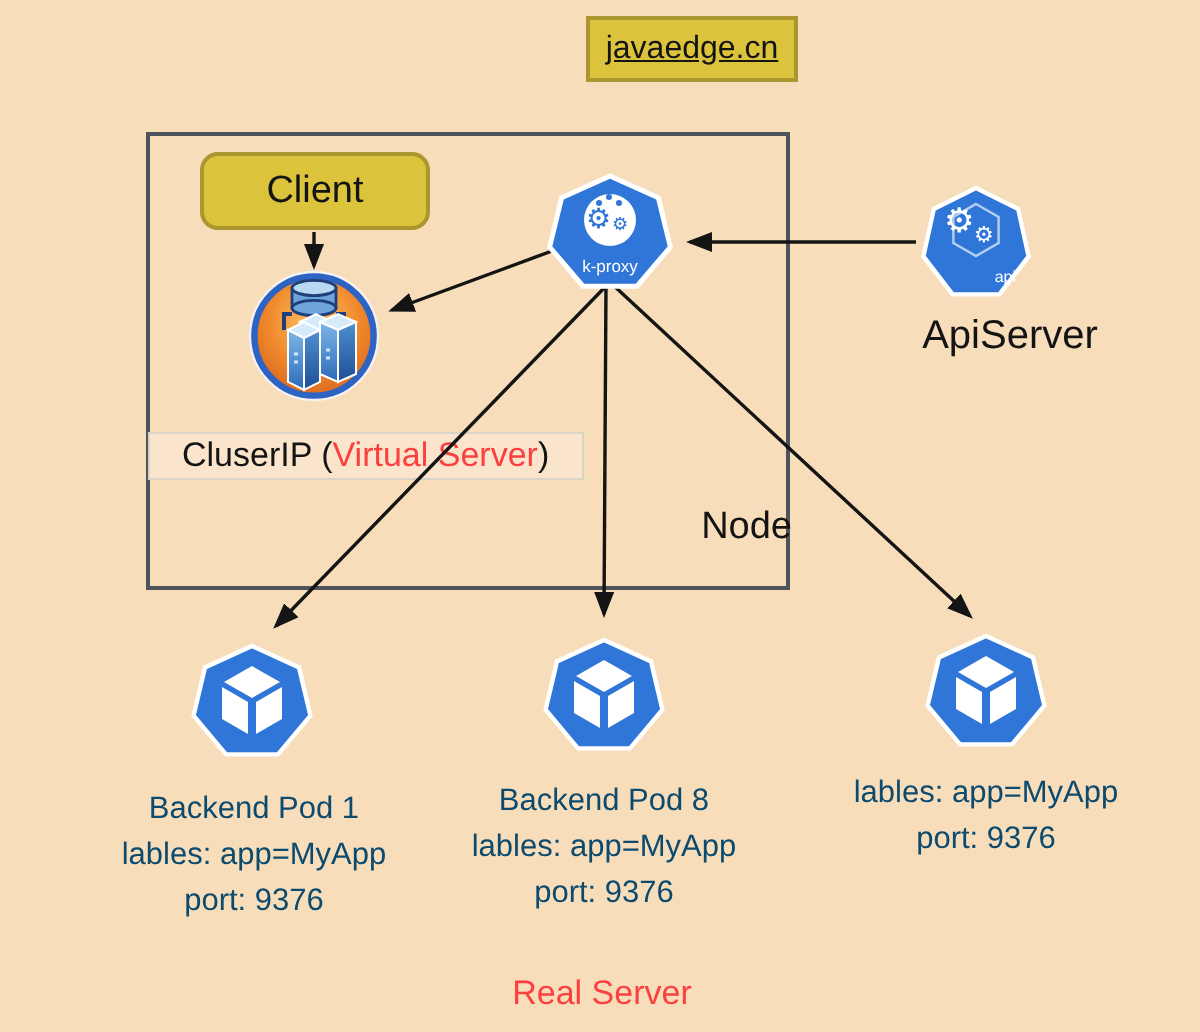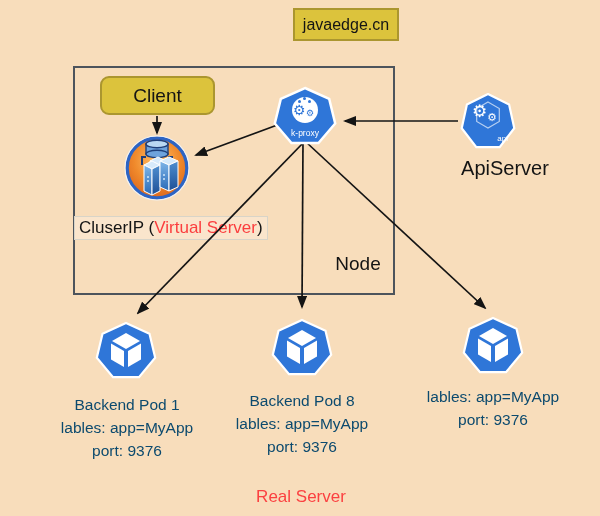--- a/index.html
+++ b/index.html
@@ -2,31 +2,31 @@
 <html><head>
 <meta charset="utf-8">
 <style>
   html,body{margin:0;padding:0;}
   body{font-family:"Liberation Sans",sans-serif;}
   #canvas{position:relative;width:600px;height:516px;background:#f8ddbb;overflow:hidden;}
 
   
   .ybox{position:absolute;background:#dcc33c;border:2px solid #ab962f;color:#141414;
         display:flex;align-items:center;justify-content:center;box-sizing:border-box;}
-  #banner{left:293px;top:8px;width:106px;height:33px;font-size:16px;}
+  #banner{left:293px;top:8px;width:106px;height:33px;font-size:16px;text-decoration:underline;}
   #client-btn{left:100px;top:76px;width:115px;height:39px;border-radius:9px;font-size:19px;z-index:4;}
 
   
   #node-box{position:absolute;left:73px;top:66px;width:322px;height:229px;
             border:2px solid #4d545c;box-sizing:border-box;z-index:0;}
-  #node-label{position:absolute;left:320px;top:253px;width:76px;text-align:center;
+  #node-label{position:absolute;left:320px;top:253px;width:76px;text-align:right;
               font-size:19px;color:#141414;z-index:1;}
 
   
-  #clusterip-caption{position:absolute;left:74px;top:216px;padding:1px 4px;
+  #clusterip-caption{position:absolute;left:74px;top:216px;padding:1px 16px;
       font-size:17px;color:#141414;border:1px solid #d8d4c8;background:rgba(255,255,255,0.25);
       white-space:nowrap;z-index:1;}
   #clusterip-caption .hl{color:#fb3e3e;}
 
   
   #arrows{position:absolute;left:0;top:0;z-index:2;pointer-events:none;}
 
   
   .icon-svg{position:absolute;z-index:4;}
   .icon-sub{position:absolute;z-index:5;color:#ffffff;text-align:center;pointer-events:none;}

